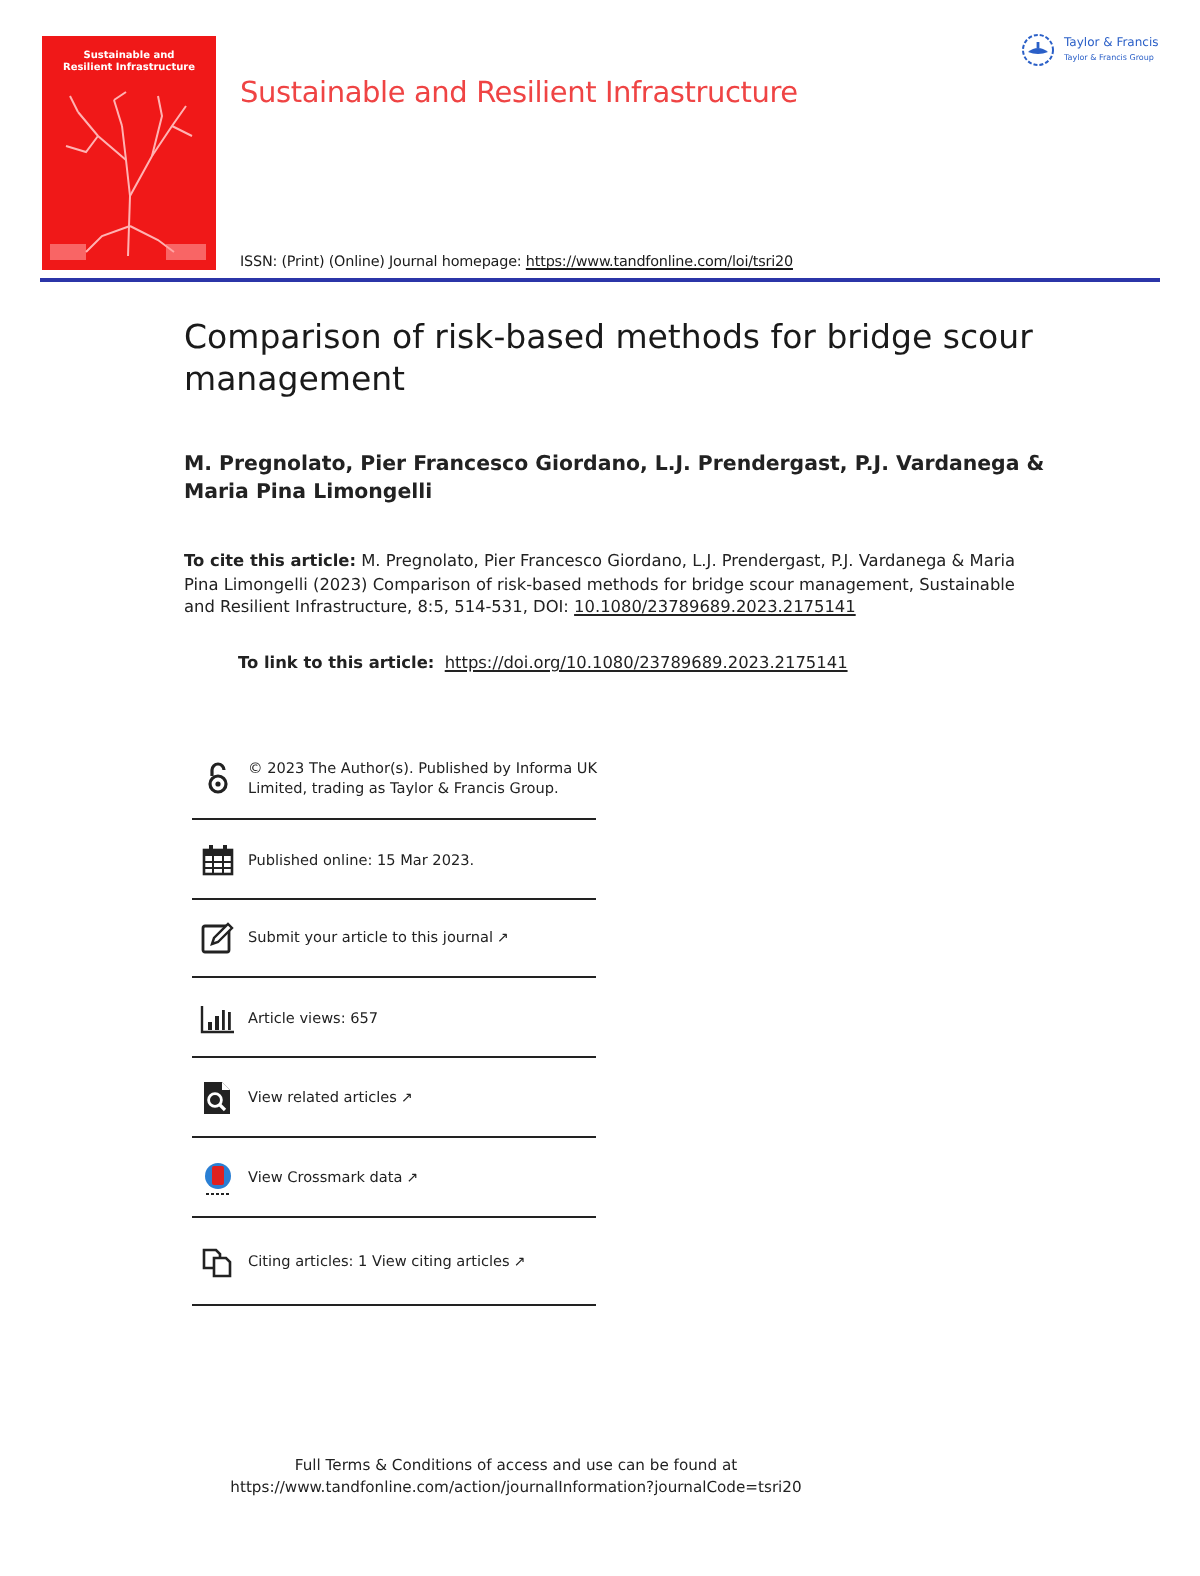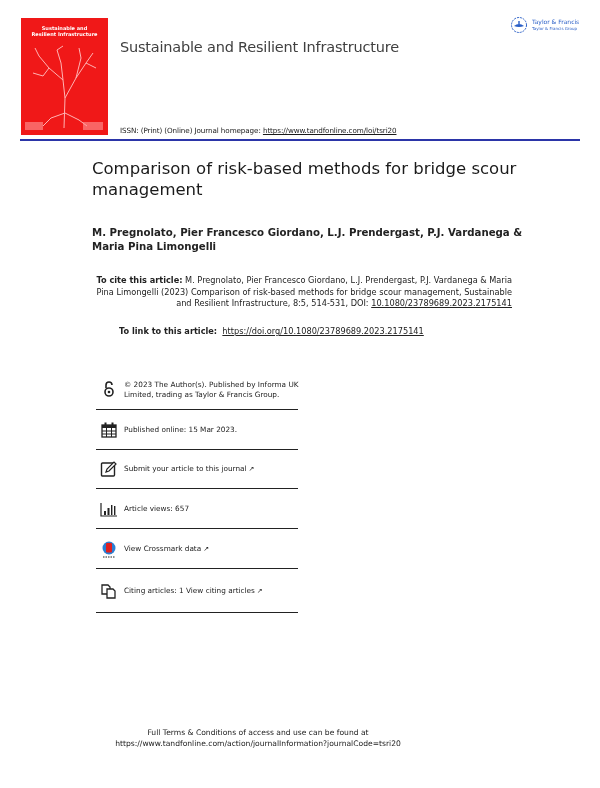--- a/index.html
+++ b/index.html
@@ -8,39 +8,39 @@
     font-family: "DejaVu Sans", "Liberation Sans", sans-serif; color: #1a1a1a;
   }
   .cover {
     position: absolute; left: 21px; top: 18px; width: 87px; height: 117px;
     background: #f01818; overflow: hidden;
   }
   .cover .ctitle { position: absolute; left: 0; right: 0; top: 7px; text-align: center; color: #fff;
     font-size: 5px; line-height: 6px; font-weight: bold; }
   .cover svg { position: absolute; left: 0; top: 0; }
   .journal-title {
-    position: absolute; left: 120px; top: 39px; font-size: 14.5px; color: #404040; letter-spacing: -0.2px; text-align: right;
+    position: absolute; left: 120px; top: 39px; font-size: 14.5px; color: #ef4444; letter-spacing: -0.2px; text-align: right;
   }
   .tf-logo { position: absolute; left: 510px; top: 15px; width: 80px; height: 22px; }
   .tf-logo .tf-text { position: absolute; left: 22px; top: 3px; font-size: 6px; color: #2a5fc7; line-height: 7px; }
   .tf-logo .tf-sub { position: absolute; left: 22px; top: 11px; font-size: 4px; color: #2a5fc7; }
   .issn {
     position: absolute; left: 120px; top: 126px; font-size: 7.2px; color: #1a1a1a; letter-spacing: -0.1px;
   }
   .issn a { color: #1a1a1a; text-decoration: underline; }
   .blue-rule { position: absolute; left: 20px; top: 139px; width: 560px; height: 2px; background: #2b35a8; }
 
   .article-title {
     position: absolute; left: 92px; top: 158px; width: 440px; font-size: 16.5px; line-height: 21px; color: #1a1a1a;
   }
   .authors {
     position: absolute; left: 92px; top: 226px; width: 440px; font-size: 10.2px; line-height: 13.5px; font-weight: bold; color: #222;
   }
   .cite {
-    position: absolute; left: 92px; top: 275px; width: 420px; font-size: 8.2px; line-height: 11.5px; color: #222; text-align: right;
+    position: absolute; left: 92px; top: 275px; width: 420px; font-size: 8.2px; line-height: 11.5px; color: #222;
   }
   .cite b, .link b { font-weight: bold; }
   .cite .doi, .link a { text-decoration: underline; color: #222; }
   .link { position: absolute; left: 92px; top: 326px; width: 420px; font-size: 8.2px; color: #222; margin-left: 27px; }
 
   .info-box { position: absolute; left: 96px; top: 369px; width: 202px; }
   .row { position: relative; border-bottom: 1.5px solid #222; box-sizing: border-box; }
   .row .icon { position: absolute; left: 4px; top: 50%; transform: translateY(-50%); width: 18px; height: 18px; }
   .row .txt { position: absolute; left: 28px; top: 50%; transform: translateY(-50%); width: 176px; font-size: 7.3px; line-height: 9.5px; color: #222; }
   .row .ext { font-size: 7px; margin-left: 2px; }
@@ -147,20 +147,31 @@
           <path d="M1 3 V16 H17" fill="none" stroke="#222" stroke-width="1.2"></path>
           <rect x="4" y="11" width="2" height="4" fill="#222"></rect>
           <rect x="7.5" y="8" width="2" height="7" fill="#222"></rect>
           <rect x="11" y="5" width="1.4" height="10" fill="#222"></rect>
           <rect x="14" y="6" width="1.4" height="9" fill="#222"></rect>
         </svg>
     </span>
     <span class="txt">Article views: 657</span>
   </div>
 
+  <div class="row" style="height:40px">
+    <span class="icon">
+      <svg width="18" height="18" viewBox="0 0 18 18">
+          <path d="M2 1 H11 L15 5 V17 H2 Z" fill="#222"></path>
+          <path d="M11 1 V5 H15" fill="#fff"></path>
+          <circle cx="7.5" cy="10" r="3.2" fill="none" stroke="#fff" stroke-width="1.4"></circle>
+          <path d="M10 12.5 L12.5 15" stroke="#fff" stroke-width="1.6"></path>
+        </svg>
+    </span>
+    <span class="txt"><span>View related articles</span><span class="ext">↗</span></span>
+  </div>
 
   <div class="row" style="height:40px">
     <span class="icon">
       <svg width="18" height="18" viewBox="0 0 18 18">
           <circle cx="9" cy="8" r="6.5" fill="#2a7fd4"></circle>
           <rect x="6" y="3" width="6" height="9.5" rx="1" fill="#e02020"></rect>
           <path d="M3 17 H15" stroke="#222" stroke-width="1" stroke-dasharray="1.5 1"></path>
         </svg>
     </span>
     <span class="txt"><span>View Crossmark data</span><span class="ext">↗</span></span>

